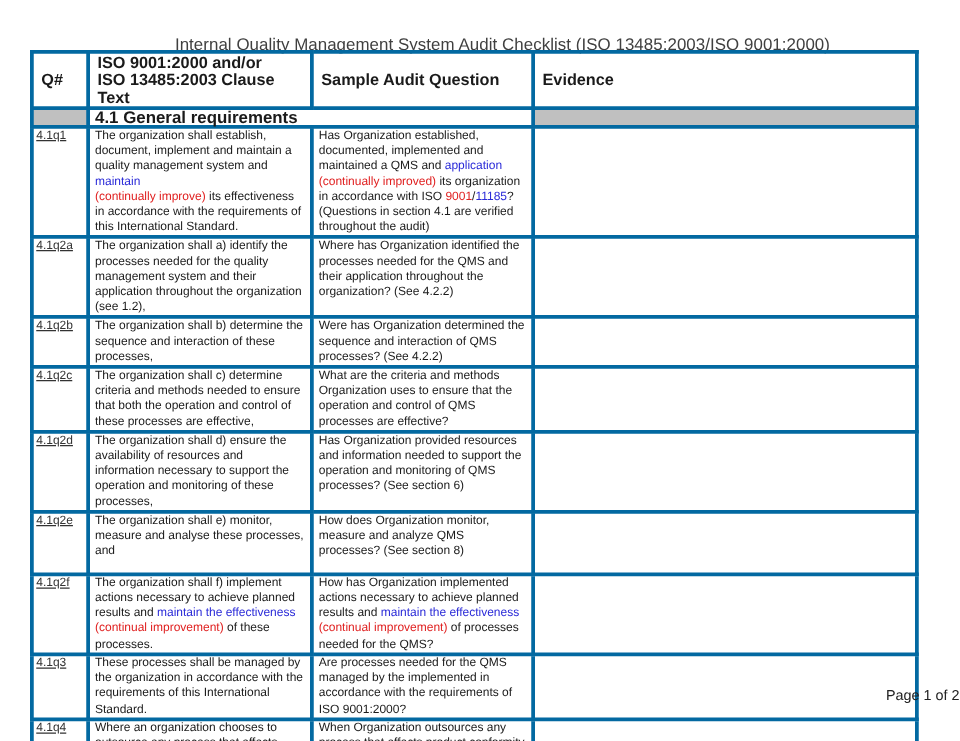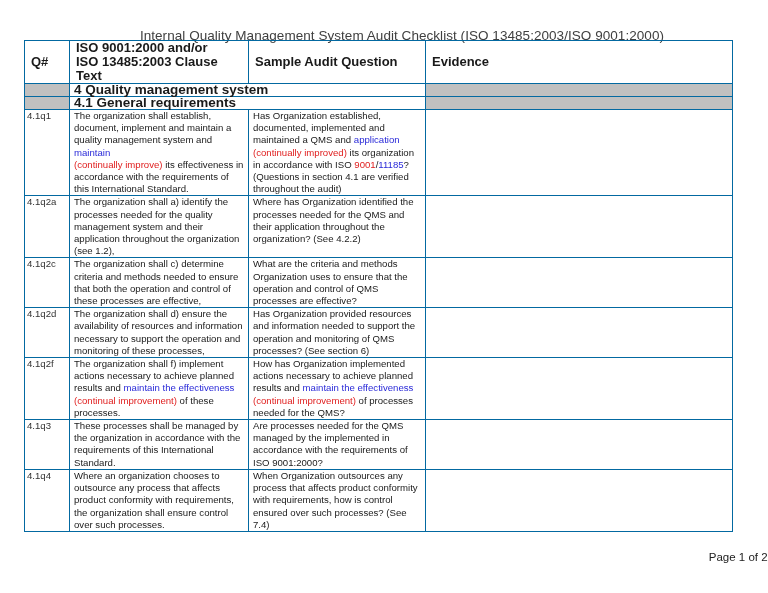--- a/index.html
+++ b/index.html
@@ -3,28 +3,28 @@
 <meta charset="utf-8">
 <style>
   html, body { margin: 0; padding: 0; background: #ffffff; }
   body { width: 768px; height: 593px; position: relative; overflow: hidden;
          font-family: "Liberation Sans", sans-serif; color: #1a1a1a; }
   .doc-title { position: absolute; left: 0; width: 664px; top: 28px; text-align: right;
                font-size: 13.5px; color: #404040; letter-spacing: 0.05px; }
   .doc-title span { position: relative; left: 0px; }
   table.audit { position: absolute; left: 24px; top: 40px; width: 708px;
                 border-collapse: collapse; table-layout: fixed; }
-  table.audit td, table.audit th { border: 1px solid #0369a1; vertical-align: top;
+  table.audit td, table.audit th { border: 3px solid #0369a1; vertical-align: top;
                 padding: 0 4px; font-size: 9.6px; line-height: 12.2px; text-align: left; }
   table.audit tr.head th { font-weight: bold; font-size: 13px; line-height: 14px;
                 vertical-align: middle; height: 27px; padding: 0 6px; }
   table.audit tr.head th.q { font-size: 13px; }
   tr.section td { font-weight: bold; font-size: 13.5px; line-height: 12px; height: 11px; padding: 0 4px; }
   tr.section td.grey, td.grey { background: #c0c0c0; }
-  td.qid { font-size: 8.6px; color: #333; padding-left: 2px !important; }
+  td.qid { font-size: 8.6px; color: #333; padding-left: 2px !important; text-decoration: underline; }
   .blue { color: #2a2ad8; }
   .red { color: #e02020; }
   .page-num { position: absolute; left: 0; width: 768px; top: 551px; text-align: right;
               font-size: 11.5px; color: #222; }
   .page-num span { position: relative; left: 6px; }
 </style>
 </head>
 <body>
 
 <div class="doc-title"><span>Internal Quality Management System Audit Checklist (ISO 13485:2003/ISO 9001:2000)</span></div>
@@ -41,58 +41,65 @@
     <th class="q">Q#</th>
     <th>
       <div>ISO 9001:2000 and/or</div>
       <div>ISO 13485:2003 Clause Text</div>
     </th>
     <th>Sample Audit Question</th>
     <th>Evidence</th>
   </tr>
   <tr class="section">
     <td class="grey"></td>
-    <td colspan="2">4 Quality management system</td>
-    <td class="grey"></td>
-  </tr>
-  <tr class="section">
-    <td class="grey"></td>
     <td colspan="2">4.1 General requirements</td>
     <td class="grey"></td>
   </tr>
 
   <tr style="height:61px">
     <td class="qid">4.1q1</td>
     <td><span>The organization shall establish, document, implement and maintain a quality management system and </span><span class="blue">maintain</span><br><span class="red">(continually improve)</span><span> its effectiveness in accordance with the requirements of this International Standard.</span></td>
     <td><span>Has Organization established, documented, implemented and maintained a QMS and </span><span class="blue">application</span> <span class="red">(continually improved)</span><span> its organization in accordance with ISO </span><span class="red">9001</span><span>/</span><span class="blue">11185</span><span>? (Questions in section 4.1 are verified throughout the audit)</span></td>
     <td></td>
   </tr>
 
   <tr style="height:40px">
     <td class="qid">4.1q2a</td>
     <td>The organization shall a) identify the processes needed for the quality management system and their application throughout the organization (see 1.2),</td>
     <td>Where has Organization identified the processes needed for the QMS and their application throughout the organization? (See 4.2.2)</td>
     <td></td>
   </tr>
 
+  <tr style="height:36px">
+    <td class="qid">4.1q2b</td>
+    <td>The organization shall b) determine the sequence and interaction of these processes,</td>
+    <td>Were has Organization determined the sequence and interaction of QMS processes?  (See 4.2.2)</td>
+    <td></td>
+  </tr>
 
   <tr style="height:40px">
     <td class="qid">4.1q2c</td>
     <td>The organization shall c) determine criteria and methods needed to ensure that both the operation and control of these processes are effective,</td>
     <td>What are the criteria and methods Organization uses to ensure that the operation and control of QMS processes are effective?</td>
     <td></td>
   </tr>
 
   <tr style="height:40px">
     <td class="qid">4.1q2d</td>
     <td>The organization shall d) ensure the availability of resources and information necessary to support the operation and monitoring of these processes,</td>
     <td>Has Organization provided resources and information needed to support the operation and monitoring of QMS processes? (See section 6)</td>
     <td></td>
   </tr>
 
+  <tr style="height:50px">
+    <td class="qid">4.1q2e</td>
+    <td>The organization shall e) monitor, measure and analyse these processes, and</td>
+    <td>How does Organization monitor, measure and analyze QMS processes? (See section 8)</td>
+    <td></td>
+  </tr>
 
   <tr style="height:52px">
     <td class="qid">4.1q2f</td>
     <td><span>The organization shall f) implement actions necessary to achieve planned results and </span><span class="blue">maintain the effectiveness</span> <span class="red">(continual improvement)</span><span> of these processes.</span></td>
     <td><span>How has Organization implemented actions necessary to achieve planned results and </span><span class="blue">maintain the effectiveness</span> <span class="red">(continual improvement)</span><span> of processes needed for the QMS?</span></td>
     <td></td>
   </tr>
 
   <tr style="height:35px">
     <td class="qid">4.1q3</td>

